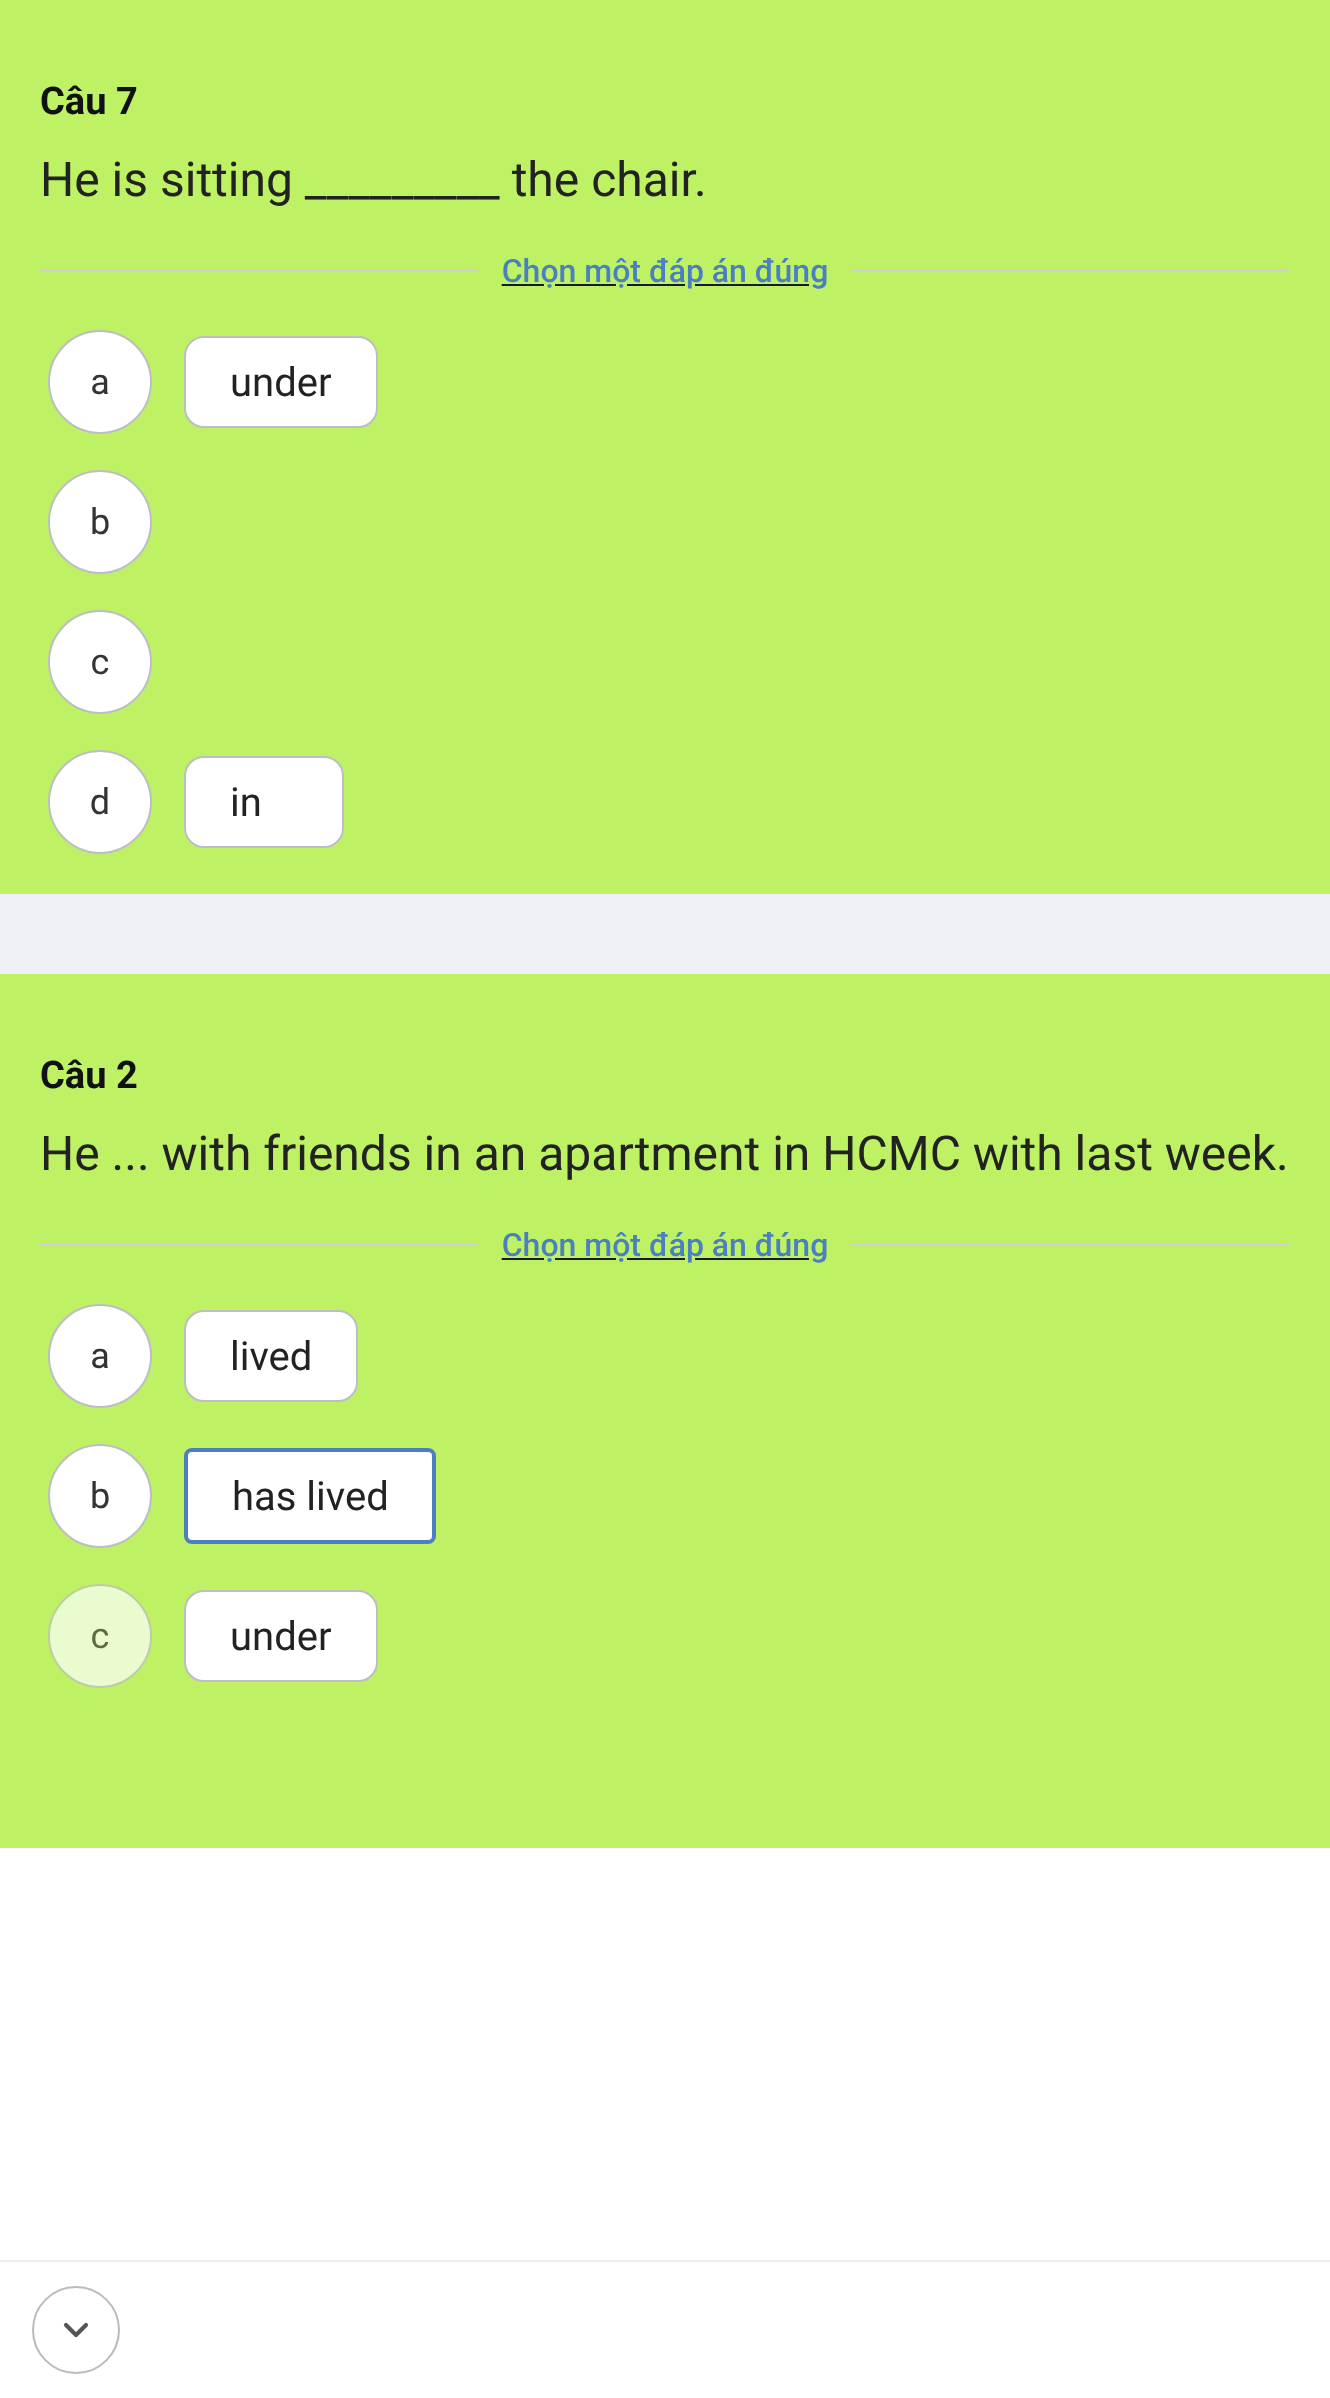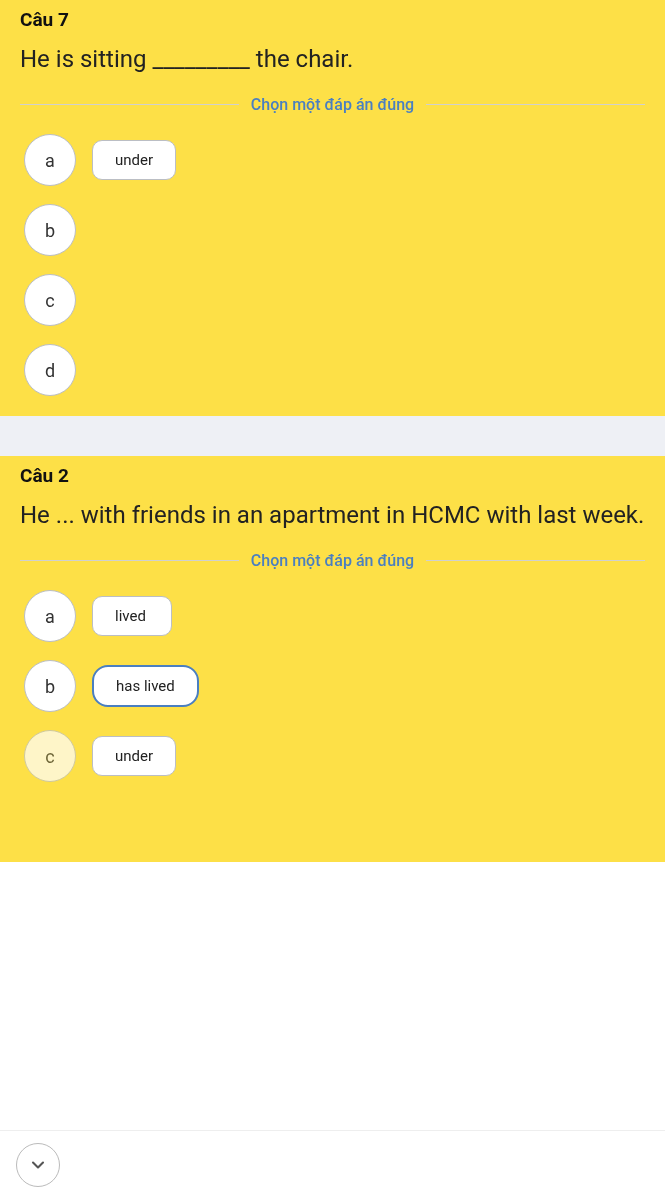--- a/index.html
+++ b/index.html
@@ -11,22 +11,22 @@
     body {
       font-family: -apple-system, BlinkMacSystemFont, 'Segoe UI', Roboto, sans-serif;
       background: #ffffff;
       width: 665px;
       min-height: 1199px;
       font-size: 18px;
       color: #1a1a2e;
     }
 
     .question-section {
-      padding: 8px 20px 20px 20px;
-      background: #fde047;
+      padding: 39px 20px 20px 20px;
+      background: #bef264;
     }
 
     .question-title {
       font-weight: 700;
       font-size: 19px;
       margin-bottom: 10px;
       color: #111;
     }
 
     .question-text {
@@ -34,20 +34,21 @@
       color: #222;
       line-height: 1.5;
       margin-bottom: 18px;
     }
 
     .divider-label {
       display: flex;
       align-items: center;
       gap: 12px;
       margin: 16px 0 20px 0;
+      text-decoration: underline;
     }
 
     .divider-label::before,
     .divider-label::after {
       content: '';
       flex: 1;
       height: 1px;
       background: #d0d0d0;
     }
 
@@ -83,31 +84,31 @@
       color: #333;
       background: #fff;
       flex-shrink: 0;
       cursor: pointer;
     }
 
     .option-box {
       border: 1.5px solid #bbbec4;
       border-radius: 10px;
       padding: 10px 22px;
-      font-size: 15px;
+      font-size: 20px;
       color: #222;
       background: #fff;
       cursor: pointer;
       min-width: 80px;
       text-align: left;
     }
 
     .option-box.highlighted {
       border: 2px solid #4a7fc1;
-      border-radius: 16px;
+      border-radius: 4px;
     }
 
     .separator-section {
       height: 40px;
       background: #eef0f5;
       width: 100%;
     }
 
     .bottom-bar {
       position: fixed;
@@ -170,20 +171,23 @@
     <div class="option-row">
       <div class="option-circle">
         <span>c</span>
       </div>
     </div>
 
     <div class="option-row">
       <div class="option-circle">
         <span>d</span>
       </div>
+      <div class="option-box">
+        <span>in</span>
+      </div>
     </div>
   </div>
 </div>
 
 <div class="separator-section"></div>
 
 <div class="question-section">
   <div class="question-title">Câu 2</div>
   <div class="question-text">He ... with friends in an apartment in HCMC with last week.</div>
 

